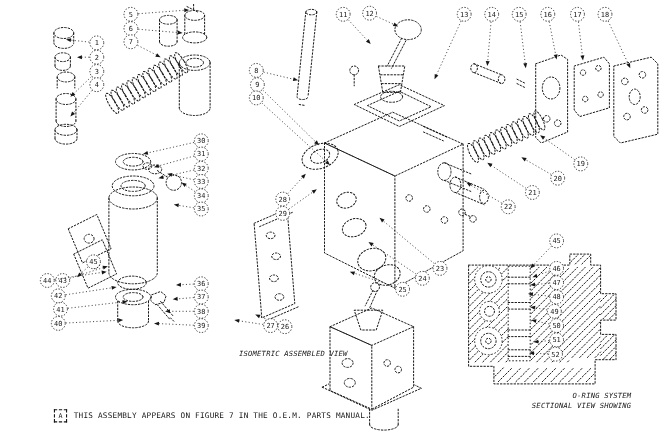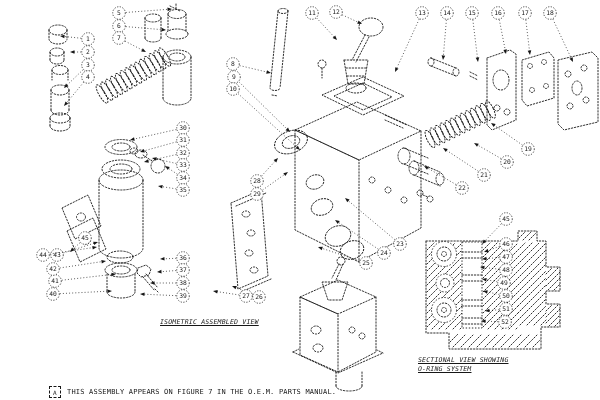--- a/index.html
+++ b/index.html
@@ -5,26 +5,26 @@
   html,body{margin:0;padding:0;}
   body{width:600px;height:400px;background:#ffffff;position:relative;overflow:hidden;
        font-family:"DejaVu Sans Mono",monospace;}
   svg{position:absolute;left:0;top:0;}
   .ln{fill:none;stroke:#161616;stroke-width:.9;stroke-dasharray:1.4 1.7;stroke-linecap:round;}
   .wf{fill:#ffffff;stroke:#161616;stroke-width:.9;stroke-dasharray:1.4 1.7;}
   .ldr{stroke:#161616;stroke-width:.7;stroke-dasharray:1 2.1;fill:none;}
   .arw{fill:#161616;stroke:none;}
   .bln{fill:#ffffff;stroke:#161616;stroke-width:.8;stroke-dasharray:1.2 1.5;}
   .num{font:6.3px "DejaVu Sans Mono",monospace;text-anchor:middle;fill:#161616;}
-  .caption{position:absolute;color:#161616;text-align:left;
-           font:italic 6.5px "DejaVu Sans Mono",monospace;letter-spacing:.2px;line-height:9px;text-decoration:underline;}
+  .caption{position:absolute;color:#161616;text-align:right;
+           font:italic 6.5px "DejaVu Sans Mono",monospace;letter-spacing:.2px;line-height:9px;}
   #iso-caption{left:160px;top:318px;width:156px;}
   #sec-caption{left:418px;top:356px;width:156px;}
   #footer{position:absolute;left:49px;top:372px;display:flex;align-items:center;gap:6px;
-          color:#161616;font:7px "DejaVu Sans Mono",monospace;letter-spacing:.2px;margin-top:14px;}
+          color:#161616;font:7px "DejaVu Sans Mono",monospace;letter-spacing:.2px;}
   #footer .sym{width:10px;height:10px;border:1px dashed #161616;display:flex;
                align-items:center;justify-content:center;font-size:6px;flex:0 0 auto;}
 </style>
 </head>
 <body>
 
 <svg id="art" width="600" height="400" viewBox="0 0 600 400">
 
   <g class="ln">
     <ellipse cx="58" cy="30" rx="9" ry="5"></ellipse>
@@ -535,20 +535,20 @@
         <text x="505" y="324.2" class="num">52</text>
       </g>
     </g>
 </svg>
 
 <div id="iso-caption" class="caption">
   <div>ISOMETRIC ASSEMBLED VIEW</div>
 </div>
 
 <div id="sec-caption" class="caption">
+  <div>O-RING SYSTEM</div>
   <div>SECTIONAL VIEW SHOWING</div>
-  <div>O-RING SYSTEM</div>
 </div>
 
 <div id="footer">
   <span class="sym">A</span>
   <span>THIS ASSEMBLY APPEARS ON FIGURE 7 IN THE O.E.M. PARTS MANUAL.</span>
 </div>
 
 </body></html>

